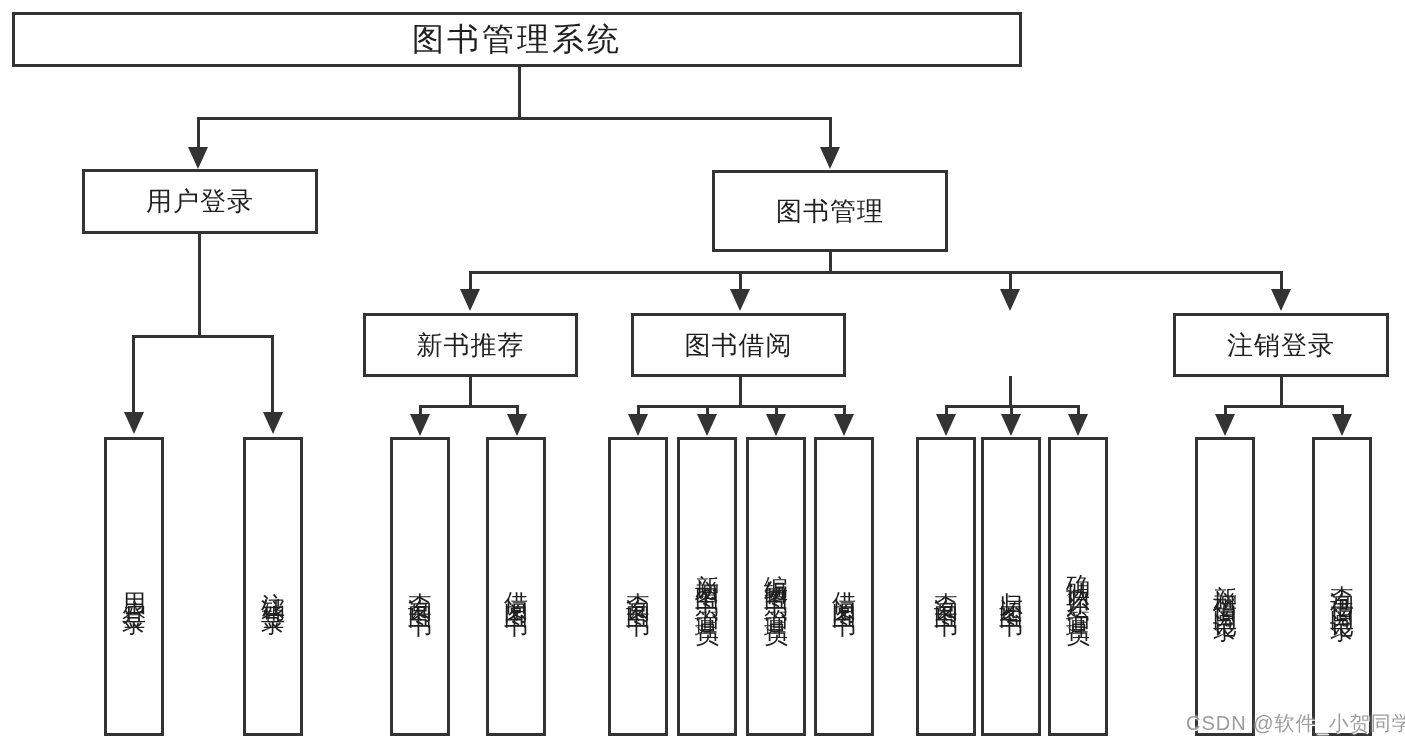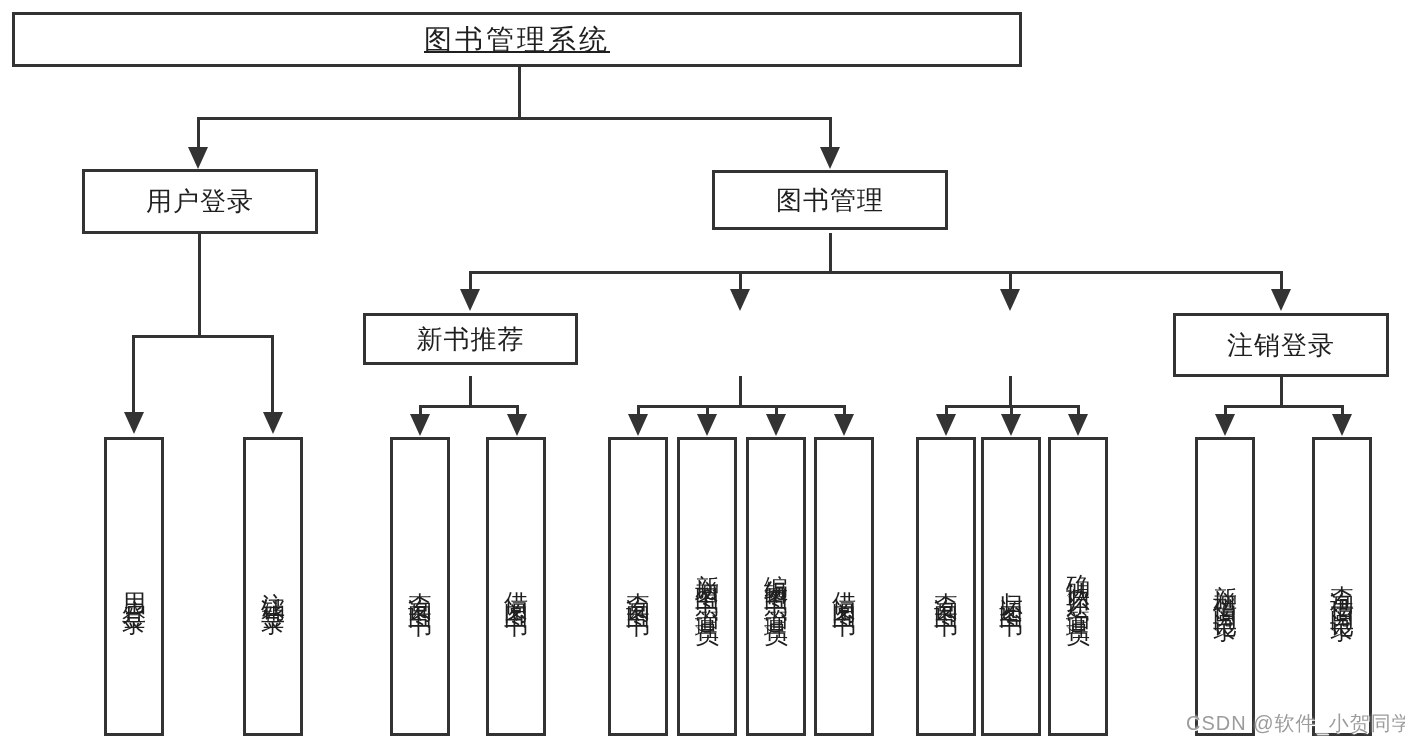--- a/index.html
+++ b/index.html
@@ -25,21 +25,21 @@
 
   
   .hbox {
     position: absolute; box-sizing: border-box;
     border: 3px solid var(--line, #333333);
     background: #ffffff; z-index: 2;
     display: flex; align-items: center; justify-content: center;
     color: var(--text, #1f1f1f);
     font-size: 26px; letter-spacing: 1px;
   }
-  .hbox.root { font-size: 28px; letter-spacing: 3px; text-decoration: underline; }
+  .hbox.root { font-size: 32px; letter-spacing: 3px; }
 
   
   .vbox {
     position: absolute; box-sizing: border-box;
     border: 3px solid var(--line, #333333);
     background: #ffffff; z-index: 2;
     display: flex; align-items: center; justify-content: center;
     color: var(--text, #1f1f1f);
     font-size: 24px;
   }
@@ -123,26 +123,29 @@
   <div class="arr" style="left:1215px;top:414px"></div>
   <div class="arr" style="left:1332px;top:414px"></div>
 
   <div class="hbox root" style="left:12px;top:12px;width:1010px;height:55px">
     <span>图书管理系统</span>
   </div>
 
   <div class="hbox" style="left:82px;top:169px;width:236px;height:65px">
     <span>用户登录</span>
   </div>
-  <div class="hbox" style="left:712px;top:170px;width:236px;height:60px">
+  <div class="hbox" style="left:712px;top:170px;width:236px;height:82px">
     <span>图书管理</span>
   </div>
 
-  <div class="hbox" style="left:363px;top:313px;width:215px;height:52px">
+  <div class="hbox" style="left:363px;top:313px;width:215px;height:64px">
     <span>新书推荐</span>
+  </div>
+  <div class="hbox" style="left:631px;top:313px;width:215px;height:64px">
+    <span>图书借阅</span>
   </div>
   <div class="hbox" style="left:1173px;top:313px;width:216px;height:64px">
     <span>注销登录</span>
   </div>
 
   <div class="vbox" style="left:104px;top:437px;width:60px;height:299px">
     <span class="vtext">用户登录</span>
   </div>
   <div class="vbox" style="left:243px;top:437px;width:60px;height:299px">
     <span class="vtext">注销登录</span>

